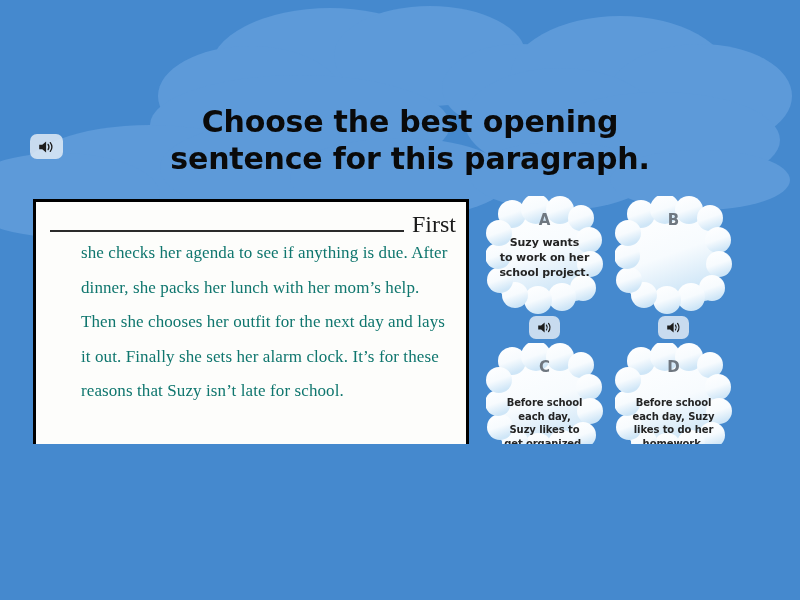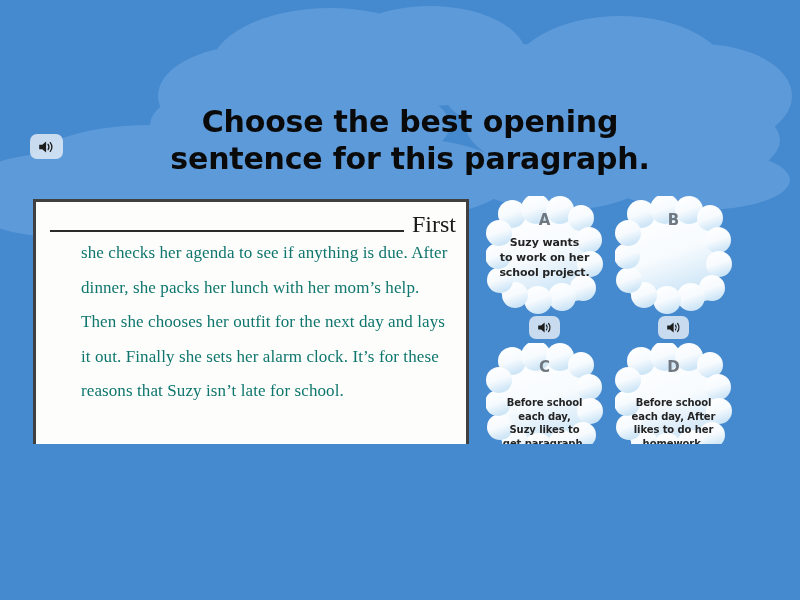--- a/index.html
+++ b/index.html
@@ -73,21 +73,21 @@
   #title .tl { display: block; }
 
   
   #para-card {
     position: absolute;
     left: 33px;
     top: 199px;
     width: 436px;
     height: 296px;
     background: #fdfdfb;
-    border: 3px solid #404040;
+    border: 3px solid #000000;
     box-sizing: border-box;
     z-index: 5;
     overflow: hidden;
   }
   #para-inner {
     position: absolute;
     left: 14px;
     top: 8px;
     right: 10px;
   }
@@ -367,21 +367,21 @@
                 <circle cx="12" cy="60" r="13"></circle>
               <circle cx="13" cy="37" r="13"></circle>
             </g>
           </svg>
           <div class="cloud-text">
             <div class="ans-letter">C</div>
             <div class="ans-body small">
               <div>Before school</div>
               <div>each day,</div>
               <div>Suzy likes to</div>
-              <div>get paragraph.</div>
+              <div>get organized.</div>
             </div>
           </div>
         </div>
         <button class="spk-btn ans-spk">
           <span>
             <svg width="16" height="13" viewBox="0 0 17 14" aria-hidden="true">
               <path d="M1.2 4.8h3.1L8.1 1.5v11L4.3 9.2H1.2z" fill="#1c1c1c"></path>
               <path d="M10.1 4.4c1.0 1.5 1.0 3.7 0 5.2" stroke="#1c1c1c" stroke-width="1.3" fill="none" stroke-linecap="round"></path>
               <path d="M12.3 2.6c1.9 2.6 1.9 6.2 0 8.8" stroke="#1c1c1c" stroke-width="1.3" fill="none" stroke-linecap="round"></path>
             </svg>
@@ -413,21 +413,21 @@
                 <circle cx="29" cy="99" r="13"></circle>
               <circle cx="14" cy="84" r="13"></circle>
                 <circle cx="12" cy="60" r="13"></circle>
               <circle cx="13" cy="37" r="13"></circle>
             </g>
           </svg>
           <div class="cloud-text">
             <div class="ans-letter">D</div>
             <div class="ans-body small">
               <div>Before school</div>
-              <div>each day, After</div>
+              <div>each day, Suzy</div>
               <div>likes to do her</div>
               <div>homework.</div>
             </div>
           </div>
         </div>
         <button class="spk-btn ans-spk">
           <span>
             <svg width="16" height="13" viewBox="0 0 17 14" aria-hidden="true">
               <path d="M1.2 4.8h3.1L8.1 1.5v11L4.3 9.2H1.2z" fill="#1c1c1c"></path>
               <path d="M10.1 4.4c1.0 1.5 1.0 3.7 0 5.2" stroke="#1c1c1c" stroke-width="1.3" fill="none" stroke-linecap="round"></path>

